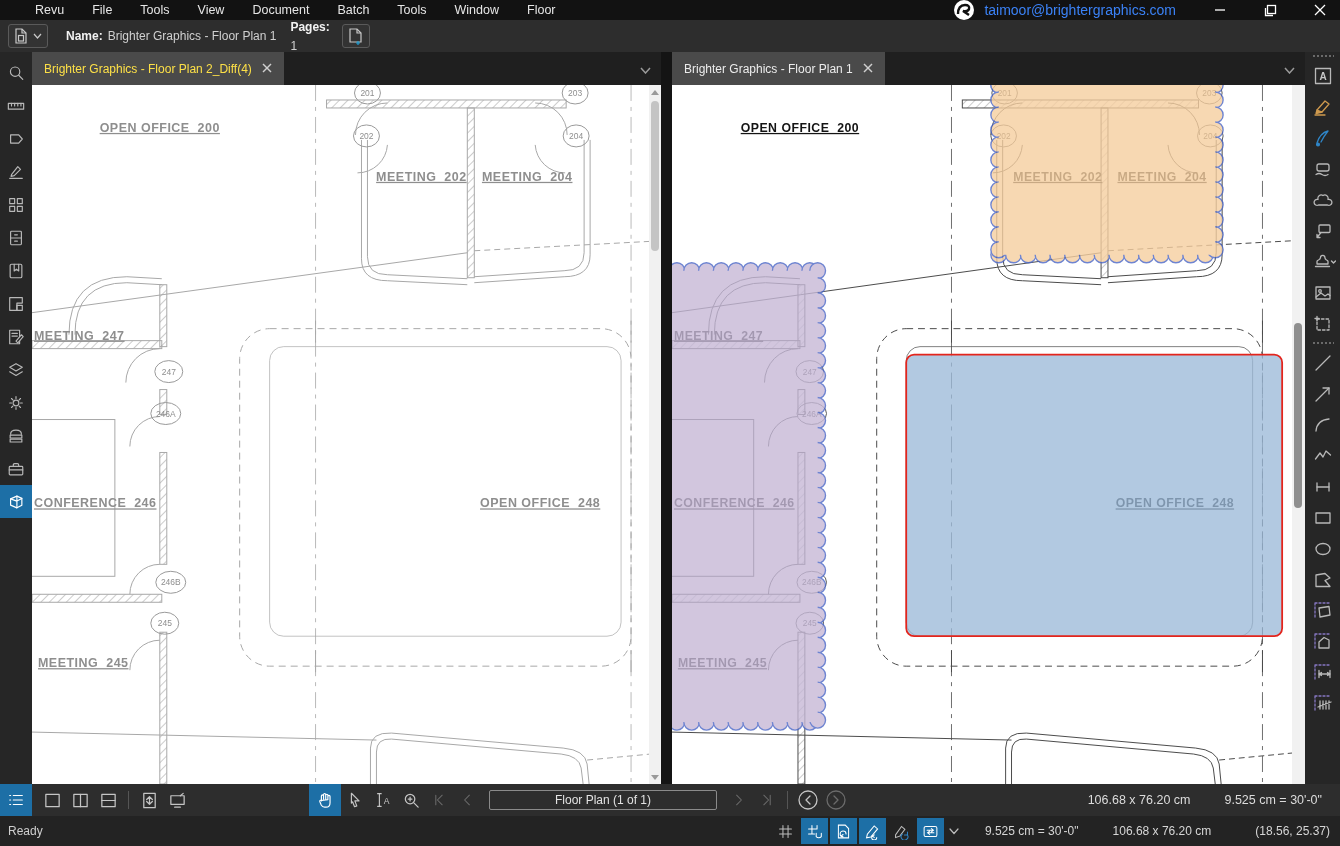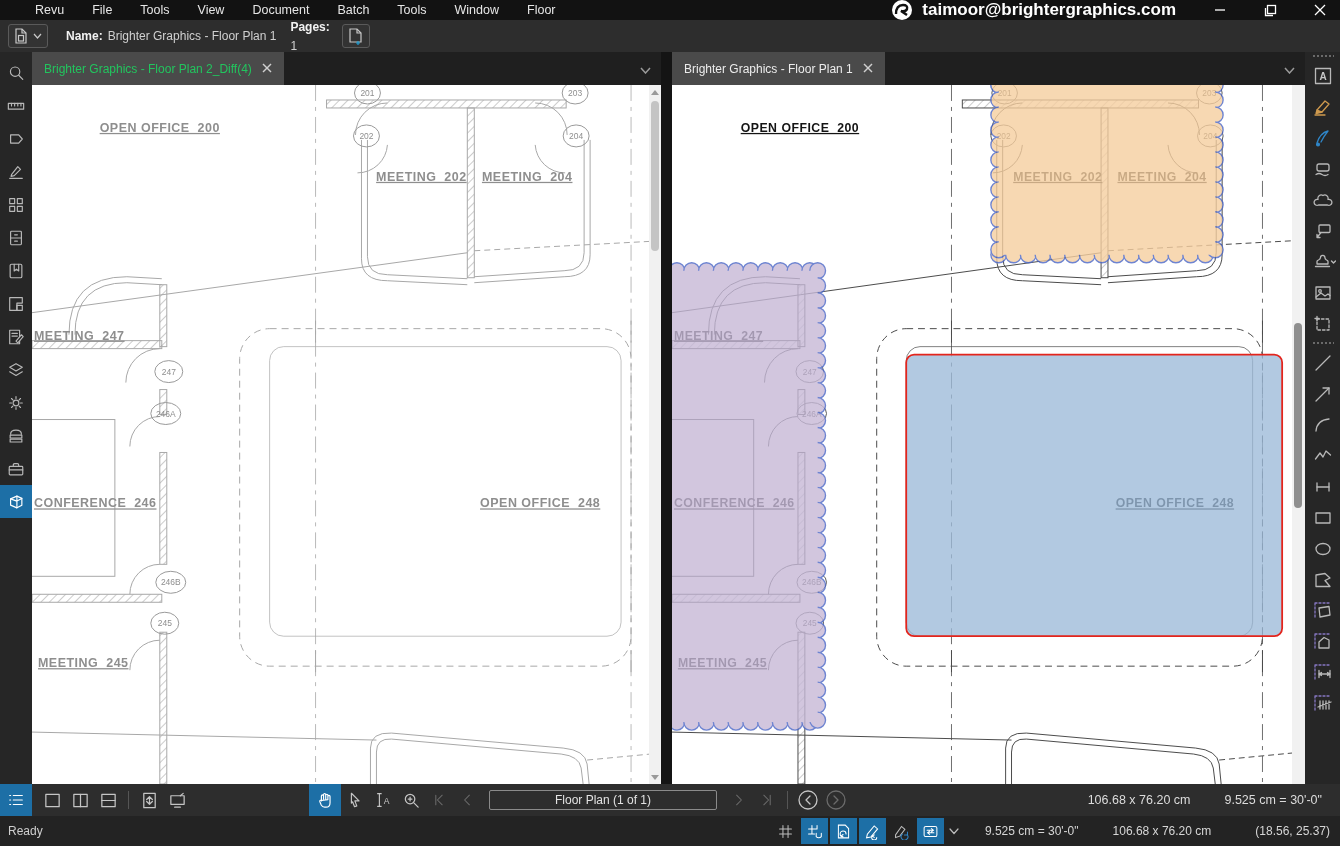--- a/index.html
+++ b/index.html
@@ -7,21 +7,21 @@
     font-family:"Liberation Sans", sans-serif; }
 
   
   #menubar { position:absolute; left:0; top:0; width:1340px; height:20px; background:#121212;
     display:flex; align-items:center; color:#e6e6e6; font-size:12.5px; }
   .menu-item { padding:0 14px; height:20px; line-height:20px; cursor:default; }
   .menu-item:first-child { padding-left:35px; }
   #account { margin-left:auto; display:flex; align-items:center; gap:10px; }
   #revu-logo { width:20px; height:20px; border-radius:50%; background:#fff; position:relative; overflow:hidden; }
   #revu-logo svg { position:absolute; left:0; top:0; }
-  #account-email { font-size:17px; font-weight:bold; color:#ffffff; }
+  #account-email { font-size:14px; font-weight:normal; color:#3b82f6; }
   .winbtn { width:40px; height:20px; display:flex; align-items:center; justify-content:center; color:#fff; }
   .winbtn svg { stroke:#fff; stroke-width:1.3; fill:none; }
 
   
   #docbar { position:absolute; left:0; top:20px; width:1340px; height:32px; background:#2d2d2d;
     display:flex; align-items:center; color:#dcdcdc; font-size:12px; }
   .docbar-btn { border:1px solid #5a5a5a; border-radius:3px; height:24px; display:flex;
     align-items:center; padding:0 5px; gap:5px; background:#333; }
   #doc-select-btn { margin-left:8px; }
   #docbar .lbl { font-weight:bold; color:#f2f2f2; }
@@ -49,21 +49,21 @@
   #doc-area { position:absolute; left:32px; top:52px; width:1273px; height:732px; background:#1f1f1f; }
   .pane { position:absolute; top:0; height:732px; }
   #pane-left { left:0; width:629px; }
   #pane-right { left:640px; width:633px; }
   #splitter { position:absolute; left:629px; top:0; width:11px; height:732px; background:#141414; }
   .tabbar { position:absolute; left:0; top:0; right:0; height:33px; background:#1f1f1f;
     display:flex; align-items:center; }
   .tab { height:33px; display:flex; align-items:center; gap:10px; padding:0 12px; background:#4a4a4a;
     font-size:12px; max-width:260px; }
   .tab .x svg { stroke:#cfcfcf; stroke-width:1.5; }
-  #pane-left .tab { color:#22c55e; margin-left:0;align-items:center; }
+  #pane-left .tab { color:#fde047; margin-left:0;align-items:center; }
   #pane-right .tab { color:#ececec; }
   .tab-chevron { margin-left:auto; margin-right:10px; }
   .tab-chevron svg { stroke:#9a9a9a; fill:none; stroke-width:1.5; }
   .canvas { position:absolute; left:0; top:33px; right:0; bottom:0; background:#fff; overflow:hidden; }
   .canvas svg.plan { position:absolute; left:0; top:0; }
 
   
   .vscroll { position:absolute; right:0; top:0; bottom:0; width:12px; background:#f1f1f1; }
   .sb-arrow { position:absolute; left:0; width:12px; height:14px; display:flex; align-items:center; justify-content:center; }
   .tri-up { width:0; height:0; border-left:4px solid transparent; border-right:4px solid transparent; border-bottom:5px solid #9a9a9a; }

